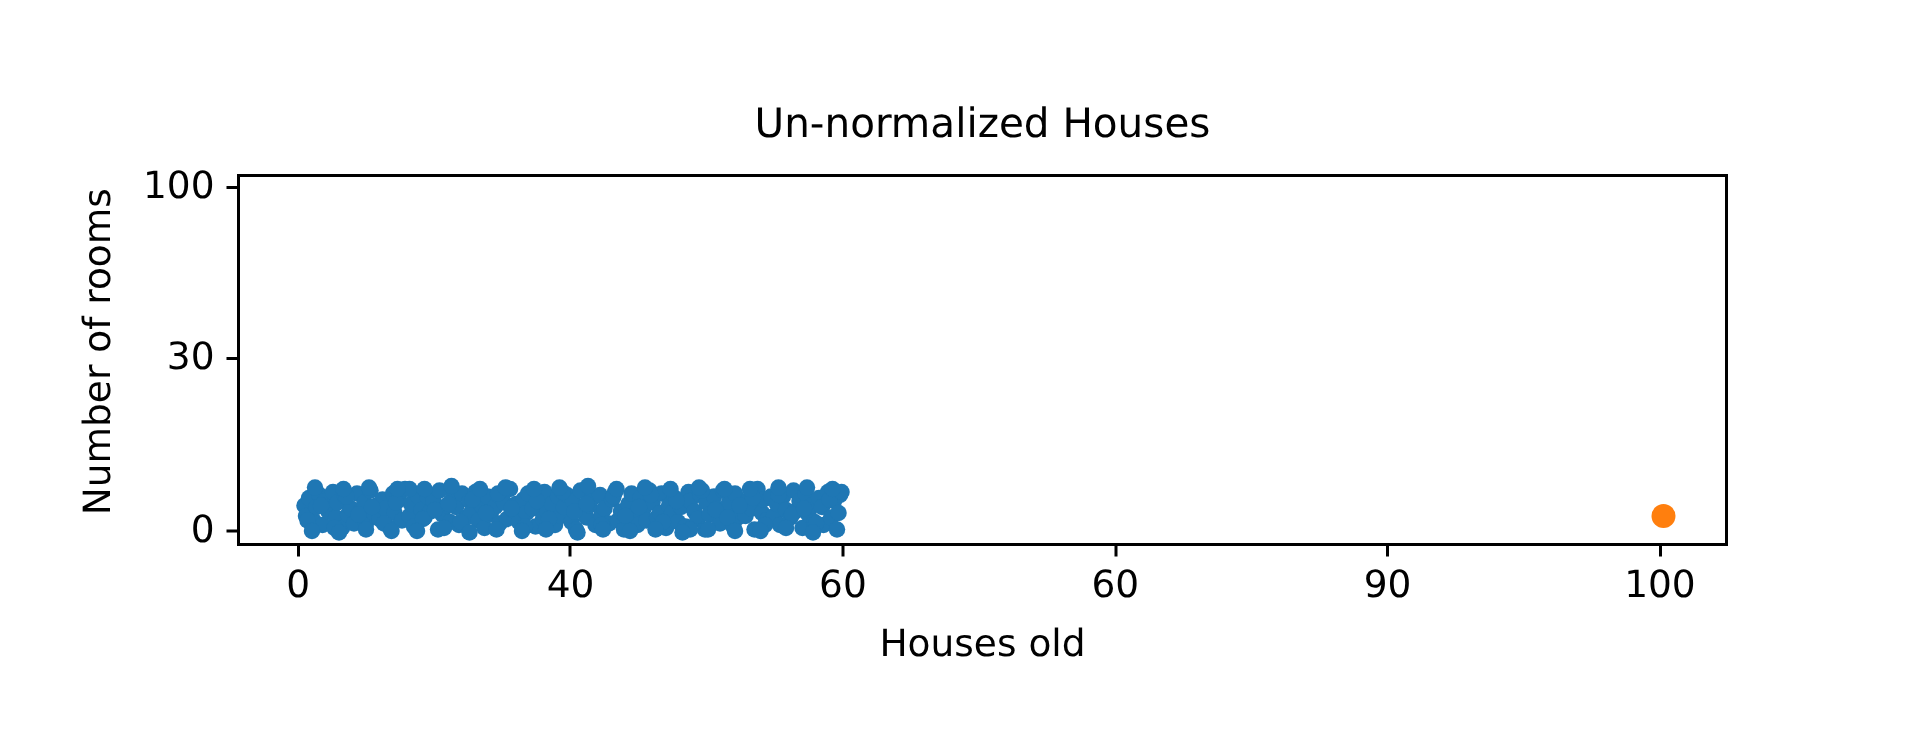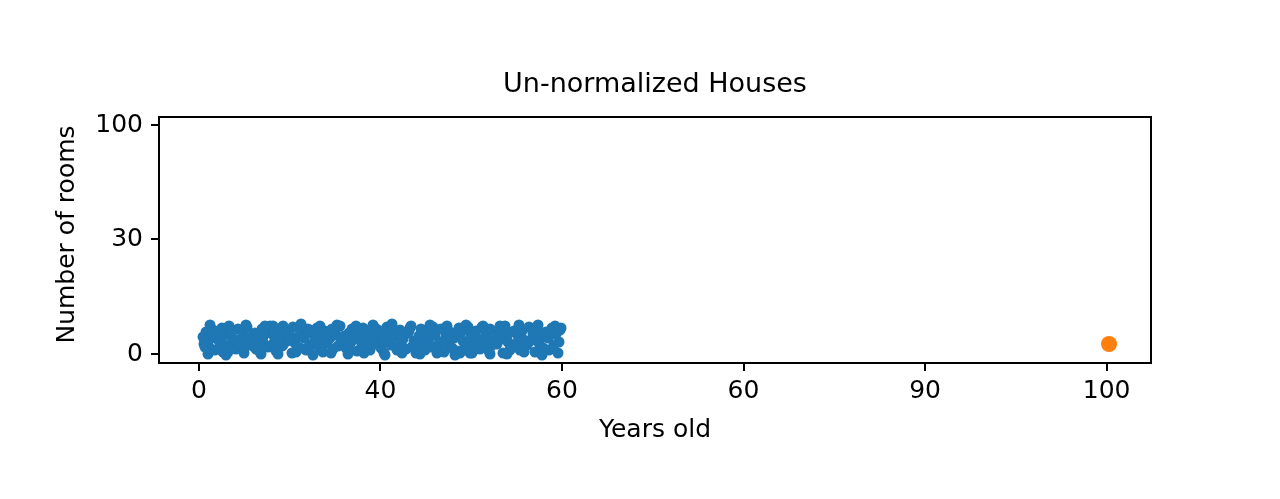--- a/index.html
+++ b/index.html
@@ -416,15 +416,15 @@
     </div>
   <div id="xticklabels">
       <div class="ticklabel-x" style="left: 198.849px;">0</div>
       <div class="ticklabel-x" style="left: 380.402px;">40</div>
       <div class="ticklabel-x" style="left: 561.954px;">60</div>
       <div class="ticklabel-x" style="left: 743.507px;">60</div>
       <div class="ticklabel-x" style="left: 925.059px;">90</div>
       <div class="ticklabel-x" style="left: 1106.61px;">100</div>
     </div>
 
-  <div id="xlabel">Years old</div>
+  <div id="xlabel">Houses old</div>
 
 </div>
 
 </body></html>

